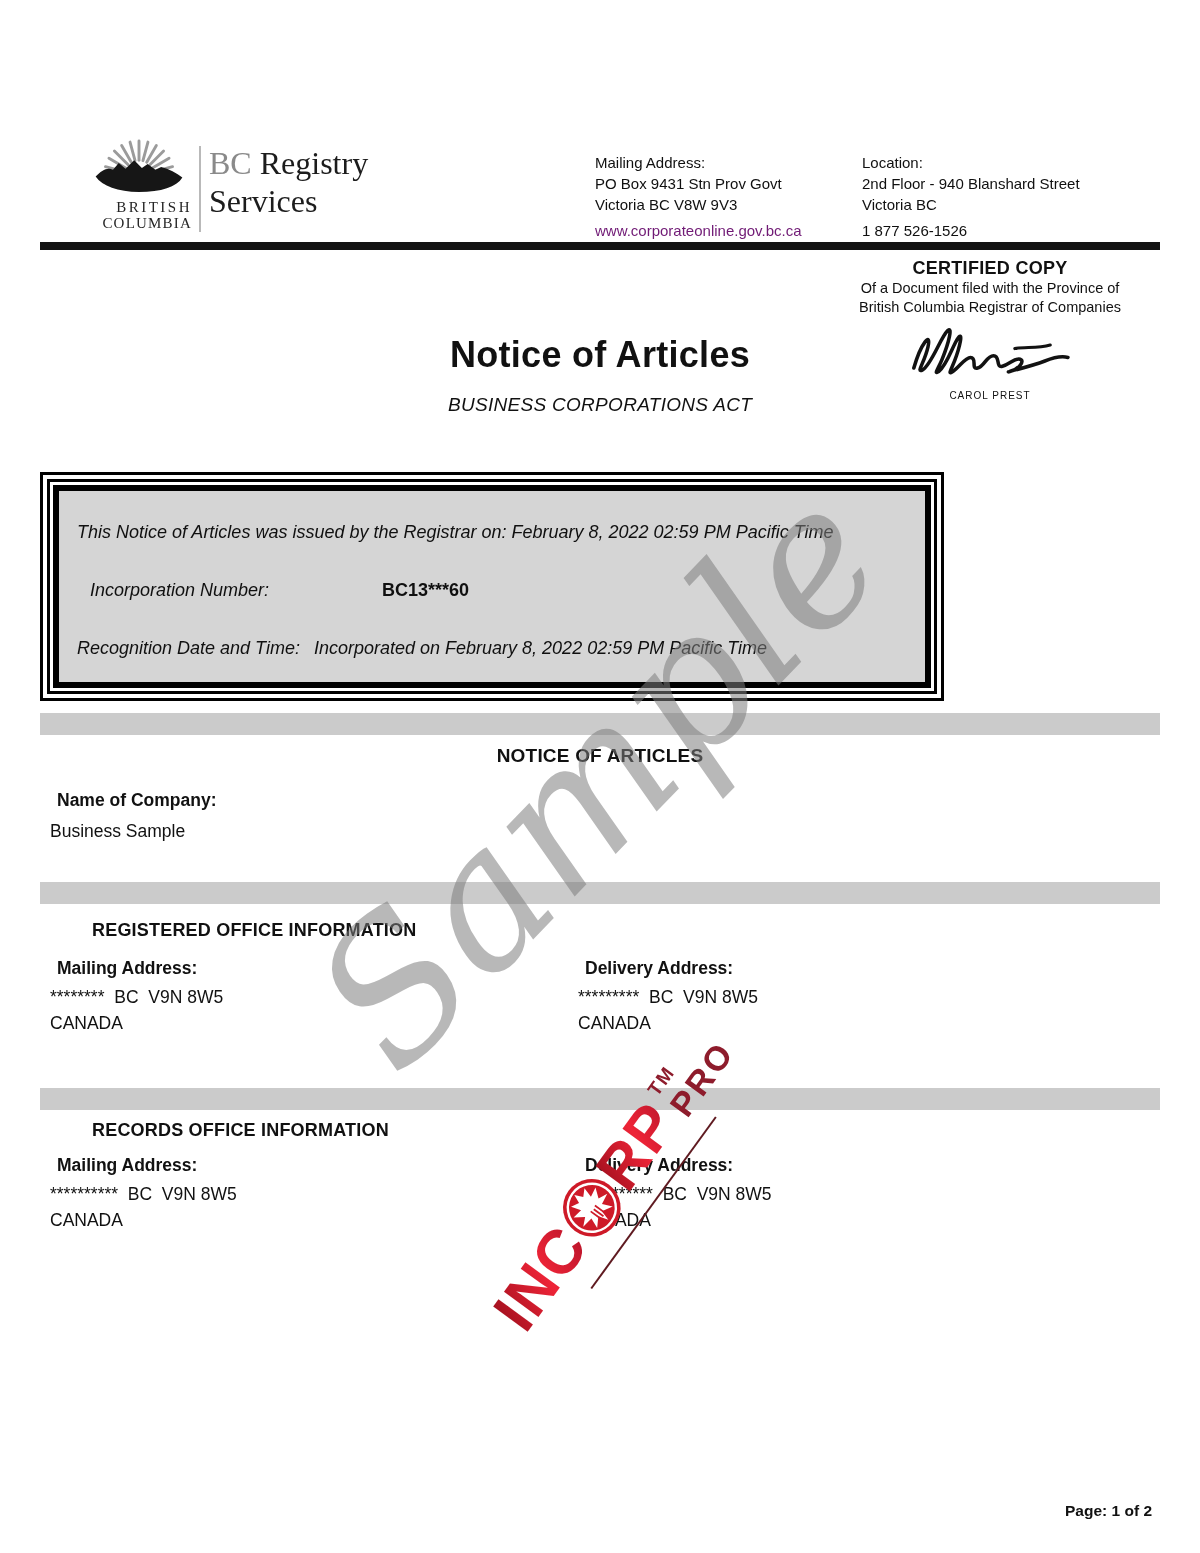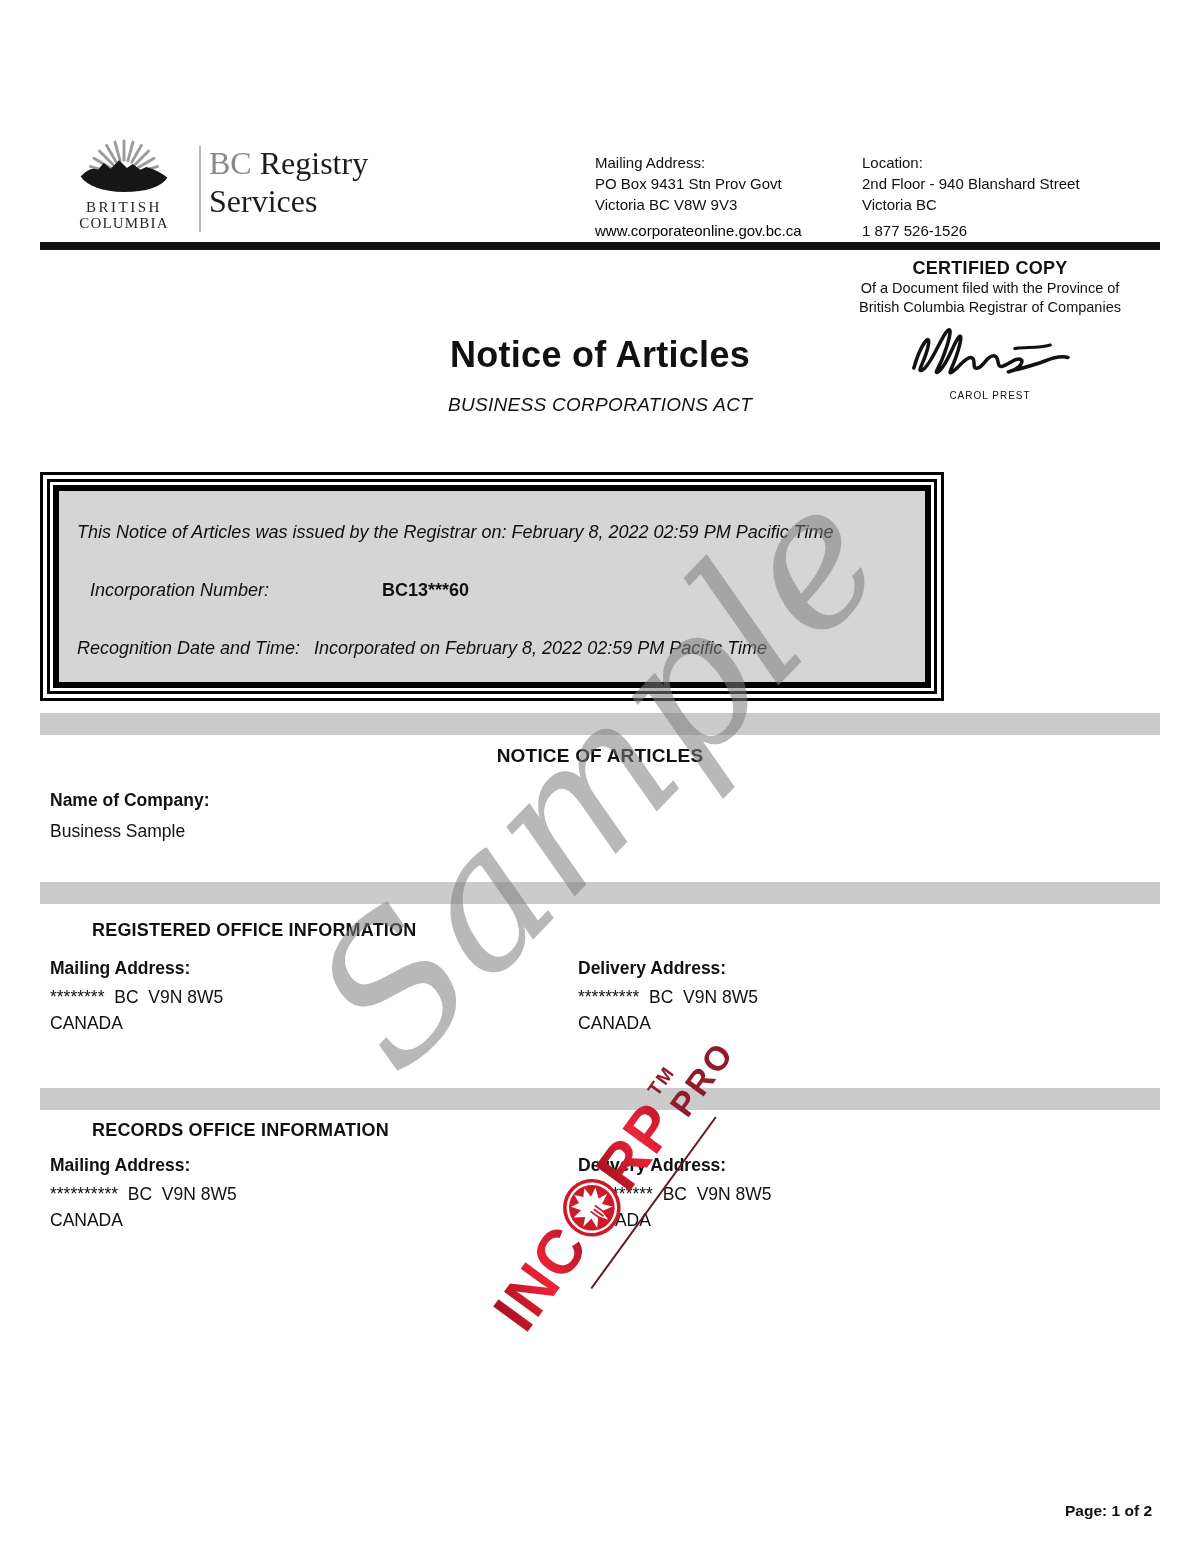--- a/index.html
+++ b/index.html
@@ -1,30 +1,30 @@
 <!DOCTYPE html>
 <html><head>
 <meta charset="utf-8">
 <style>
   html,body{margin:0;padding:0;background:#fff;}
   .page{position:relative;width:1200px;height:1553px;background:#fff;overflow:hidden;
         font-family:"Liberation Sans",sans-serif;color:#111;}
 
   
-  .logo-block{position:absolute;left:68px;top:136px;width:112px;text-align:center;}
+  .logo-block{position:absolute;left:80px;top:136px;width:112px;text-align:right;}
   .prov-line{font-family:"Liberation Serif",serif;color:#262626;}
   .prov-line1{font-size:15px;line-height:15px;letter-spacing:2.5px;margin-top:2px;}
   .prov-line2{font-size:15px;line-height:16px;letter-spacing:1.2px;}
   .logo-divider{position:absolute;left:199px;top:146px;width:2px;height:86px;background:#b9b9b9;}
   .brand{position:absolute;left:209px;top:144px;font-family:"Liberation Serif",serif;line-height:38px;font-size:32px;color:#1c1c1c;}
   .brand-bc{color:#8a8a8a;}
   .hdr-col{position:absolute;top:152px;font-size:15px;line-height:21px;color:#101010;}
   .hdr-mailing{left:595px;}
   .hdr-location{left:862px;}
-  .hdr-link{color:#000000;margin-top:5px;cursor:pointer;}
+  .hdr-link{color:#701a75;margin-top:5px;cursor:pointer;}
   .hdr-phone{margin-top:5px;}
   .top-rule{position:absolute;left:40px;top:242px;width:1120px;height:8px;background:#131313;}
 
   
   .certified{position:absolute;left:810px;top:258px;width:360px;text-align:center;}
   .certified-title{font-size:18px;font-weight:bold;letter-spacing:.3px;}
   .certified-line{font-size:14.5px;line-height:19px;}
   .certified-line:first-of-type{margin-top:5px;}
   .signature{position:absolute;left:872px;top:322px;width:236px;text-align:center;}
   .signer-name{position:absolute;left:872px;top:390px;width:236px;text-align:center;
@@ -49,21 +49,21 @@
   .issue-number{font-style:normal;font-weight:bold;}
   .recog-value{margin-left:14px;}
 
   
   .gray-bar{position:absolute;left:40px;width:1120px;height:22px;background:#cbcbcb;}
   .bar-1{top:713px;} .bar-2{top:882px;} .bar-3{top:1088px;}
   .noa-heading{position:absolute;left:0;top:745px;width:1200px;text-align:center;
                font-size:19px;font-weight:bold;letter-spacing:.2px;}
   .sec-heading{position:absolute;left:44px;font-size:18px;font-weight:bold;letter-spacing:.2px;margin-left:48px;}
   .sec-reg{top:920px;} .sec-rec{top:1120px;}
-  .addr-label{position:absolute;font-size:17.5px;font-weight:bold;}
+  .addr-label{position:absolute;font-size:17.5px;font-weight:bold;margin-left:7px;}
   .addr-line{position:absolute;font-size:17.5px;white-space:pre;}
   .col-l{left:50px;} .col-r{left:578px;}
   .row-reg-label{top:958px;} .row-reg-a1{top:987px;} .row-reg-a2{top:1013px;}
   .row-rec-label{top:1155px;} .row-rec-a1{top:1184px;} .row-rec-a2{top:1210px;}
 
   
   .watermark{position:absolute;left:598px;top:778px;z-index:6;pointer-events:none;
              transform:translate(-50%,-50%) rotate(-46deg);
              font-family:"DejaVu Serif",serif;font-style:italic;font-size:188px;
              color:rgba(125,125,125,0.55);white-space:nowrap;}

